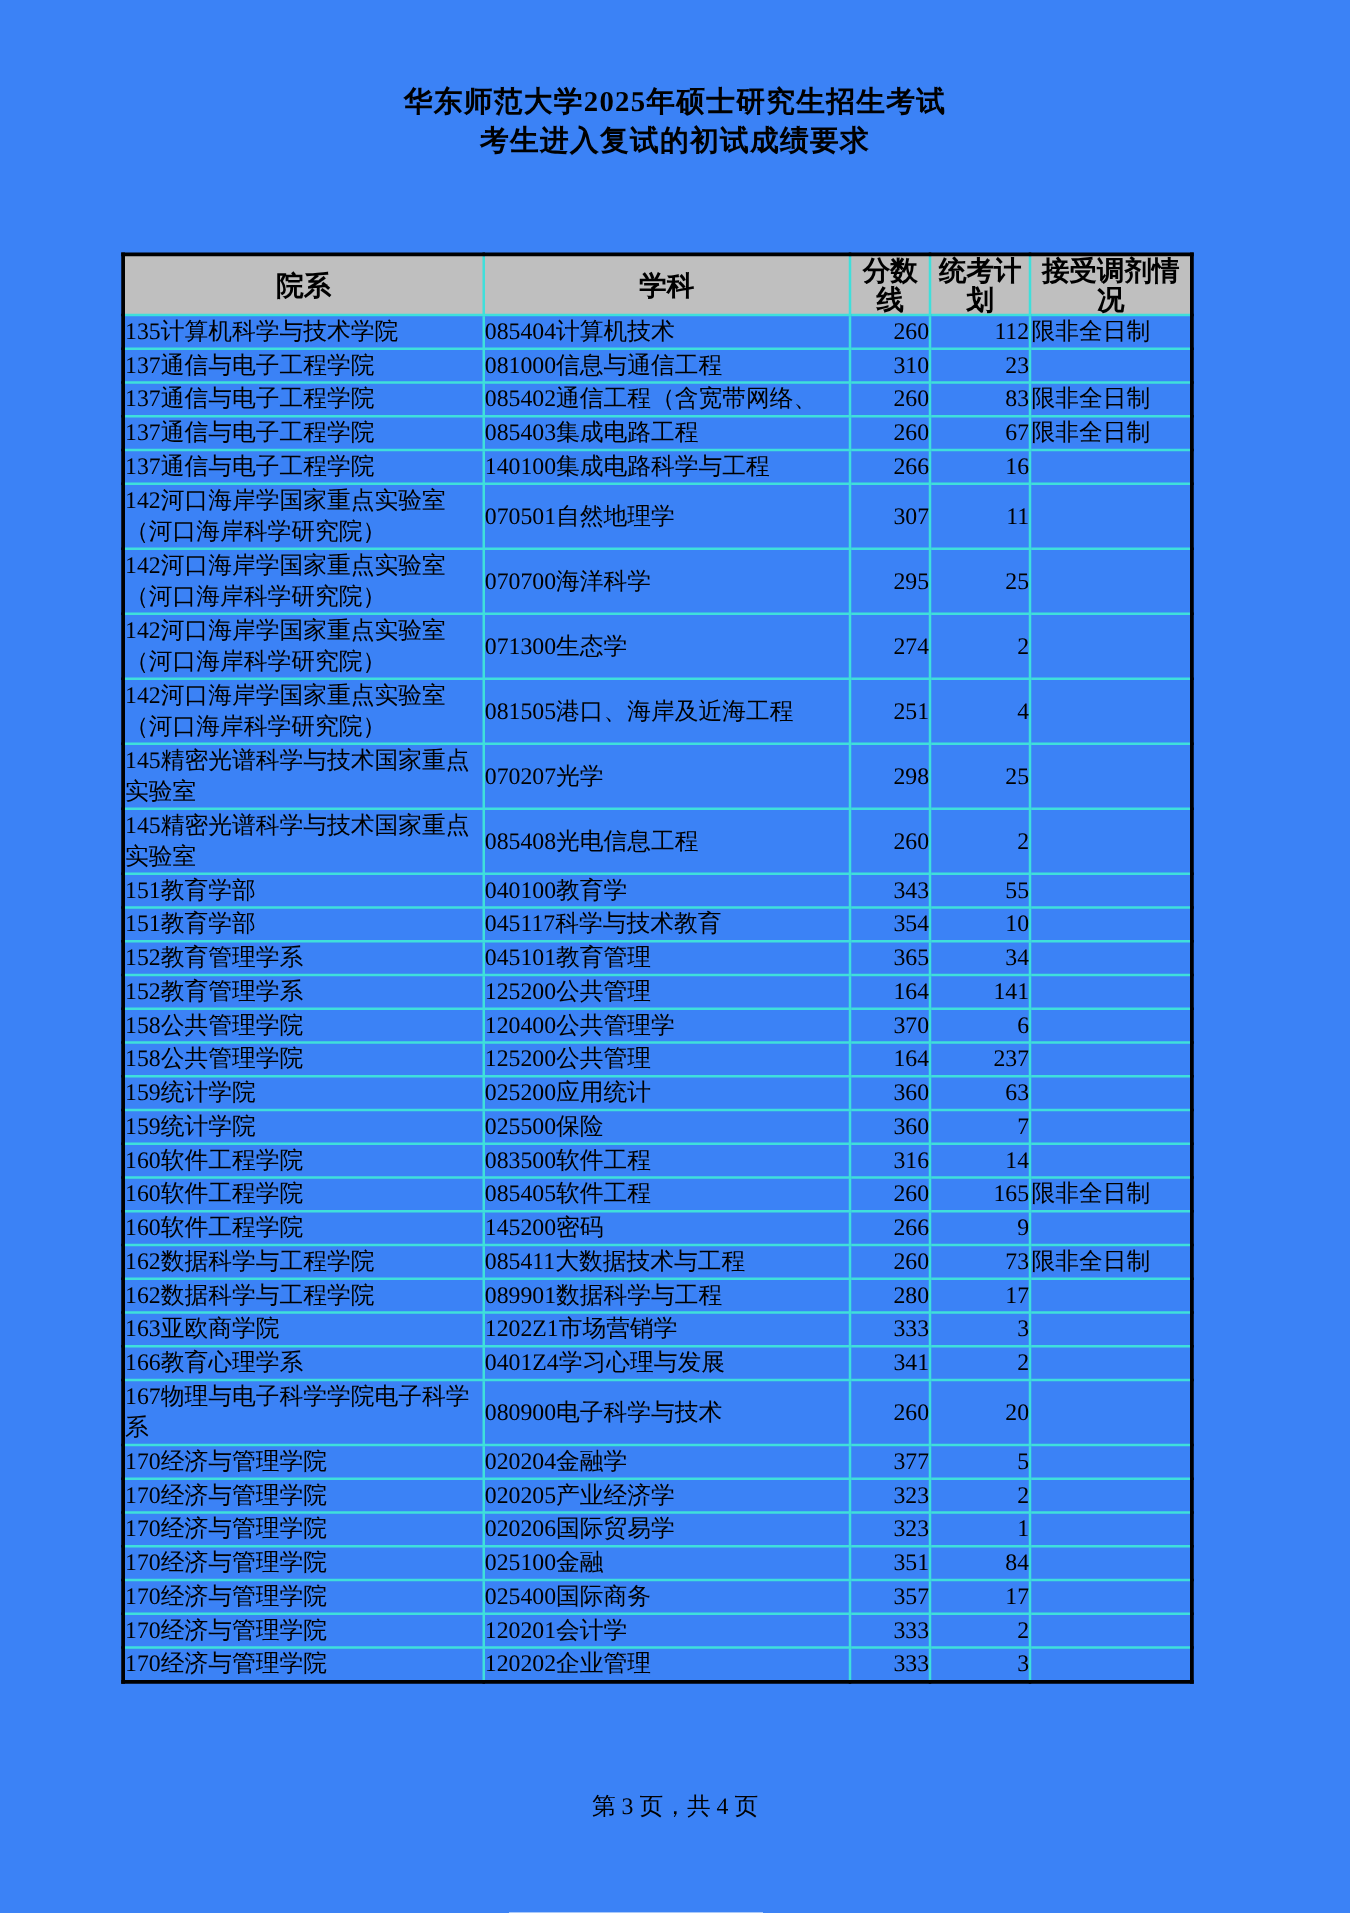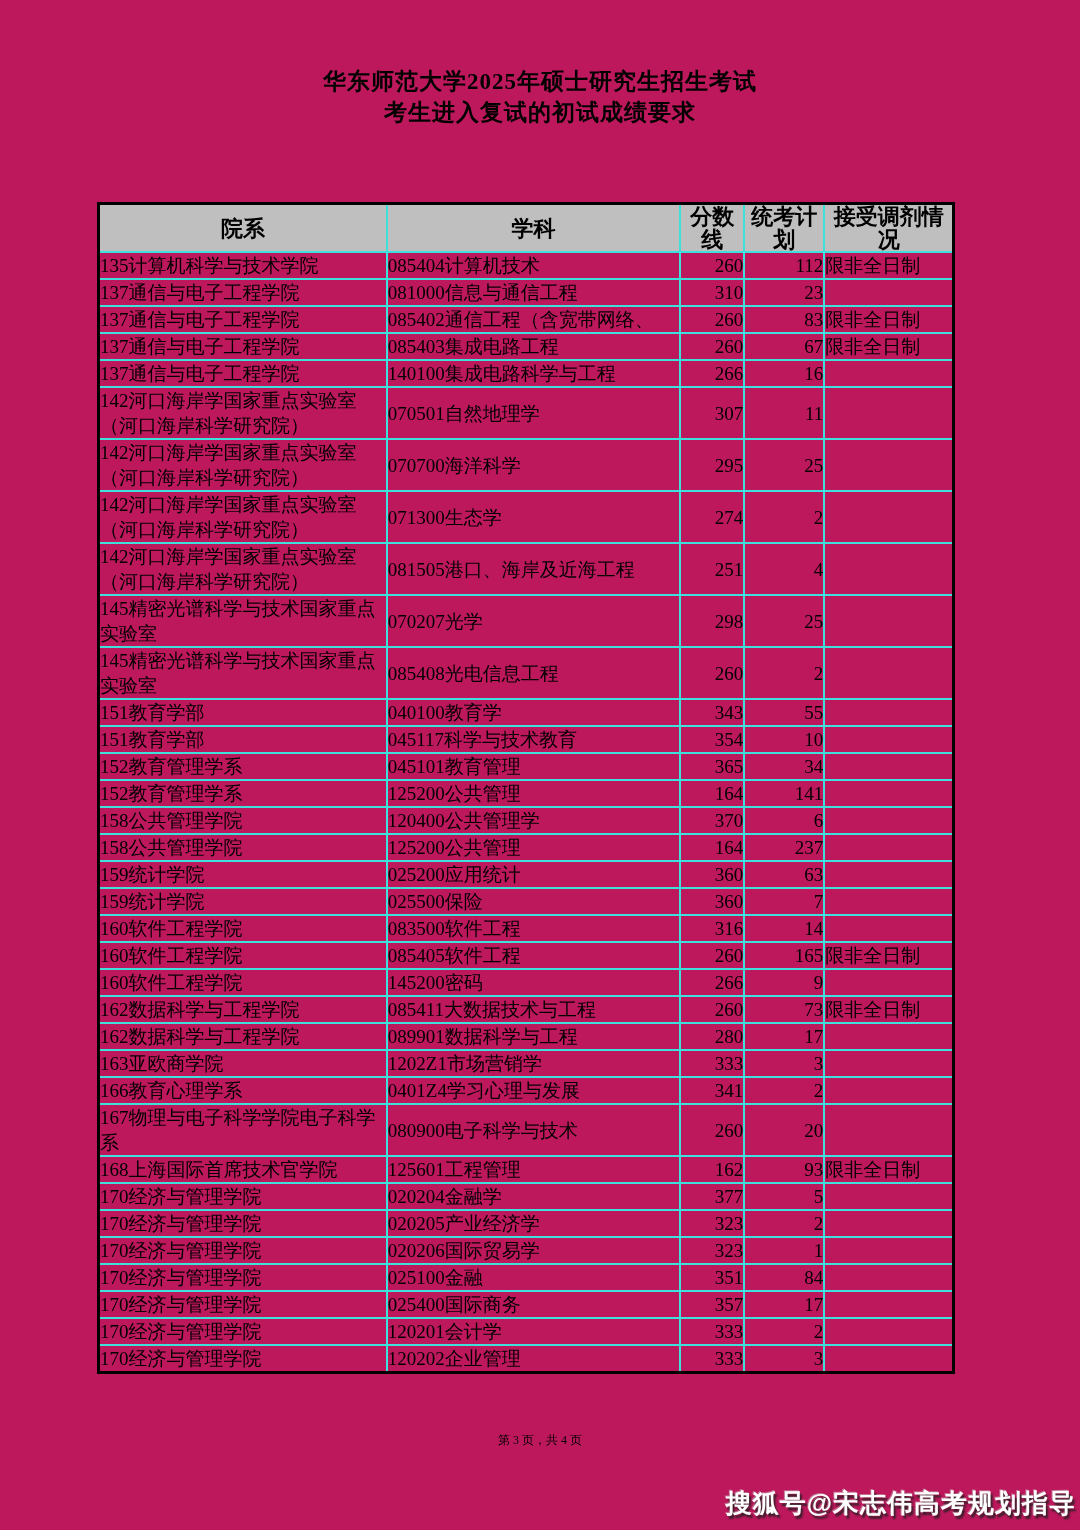--- a/index.html
+++ b/index.html
@@ -4,21 +4,21 @@
 <style>
   html, body {
     margin: 0;
     padding: 0;
     background: #ffffff;
   }
   .page {
     position: relative;
     width: 1080px;
     height: 1530px;
-    background: #be185d;
+    background: #3b82f6;
     overflow: hidden;
     font-family: "Liberation Serif", "DejaVu Serif", serif;
     color: #000;
   }
   .title-block {
     position: absolute;
     top: 66px;
     left: 0;
     width: 100%;
     text-align: center;
@@ -70,21 +70,21 @@
   td.col-score  { text-align: right; padding: 0 5px 0 2px; margin-top: 43px; }
   td.col-plan   { text-align: right; padding: 0 5px 0 2px; margin-left: 23px; }
   td.col-note   { text-align: left;  padding: 0 2px 0 3px; white-space: nowrap; }
   .page-footer {
     position: absolute;
     top: 1432px;
     left: 0;
     width: 100%;
     text-align: center;
     font-family: "Liberation Serif", "DejaVu Serif", serif;
-    font-size: 12px;
+    font-size: 19px;
   }
   .watermark {
     position: absolute;
     top: 1486px;
     right: 4px;
     font-family: "Liberation Sans", "DejaVu Sans", sans-serif;
     font-weight: bold;
     font-size: 26px;
     letter-spacing: 1px;
     color: #ffffff;
@@ -303,27 +303,20 @@
             <td class="col-note"></td>
           </tr>
           <tr>
             <td class="col-dept">167物理与电子科学学院电子科学系</td>
             <td class="col-subject">080900电子科学与技术</td>
             <td class="col-score">260</td>
             <td class="col-plan">20</td>
             <td class="col-note"></td>
           </tr>
           <tr>
-            <td class="col-dept">168上海国际首席技术官学院</td>
-            <td class="col-subject">125601工程管理</td>
-            <td class="col-score">162</td>
-            <td class="col-plan">93</td>
-            <td class="col-note">限非全日制</td>
-          </tr>
-          <tr>
             <td class="col-dept">170经济与管理学院</td>
             <td class="col-subject">020204金融学</td>
             <td class="col-score">377</td>
             <td class="col-plan">5</td>
             <td class="col-note"></td>
           </tr>
           <tr>
             <td class="col-dept">170经济与管理学院</td>
             <td class="col-subject">020205产业经济学</td>
             <td class="col-score">323</td>
@@ -364,15 +357,14 @@
             <td class="col-score">333</td>
             <td class="col-plan">3</td>
             <td class="col-note"></td>
           </tr>
         </tbody>
     </table>
   </div>
 
   <div class="page-footer">第 3 页，共 4 页</div>
 
-  <div class="watermark">搜狐号@宋志伟高考规划指导</div>
 
 </div>
 
 </body></html>

